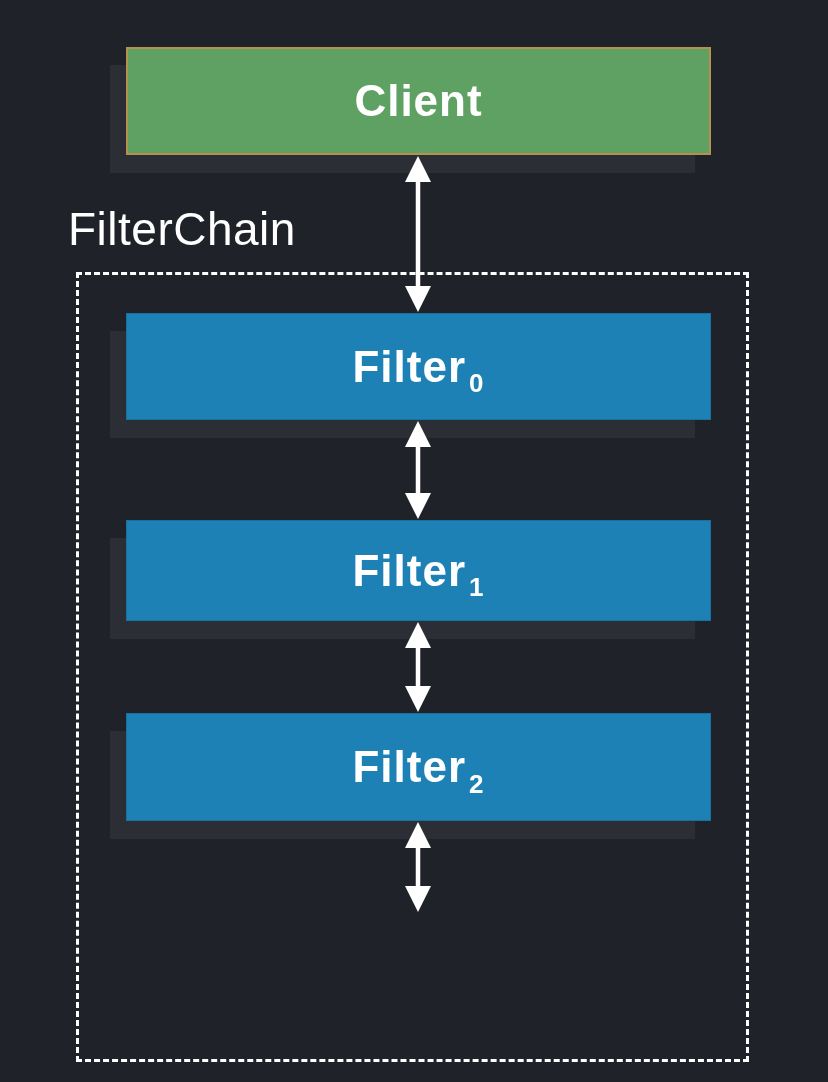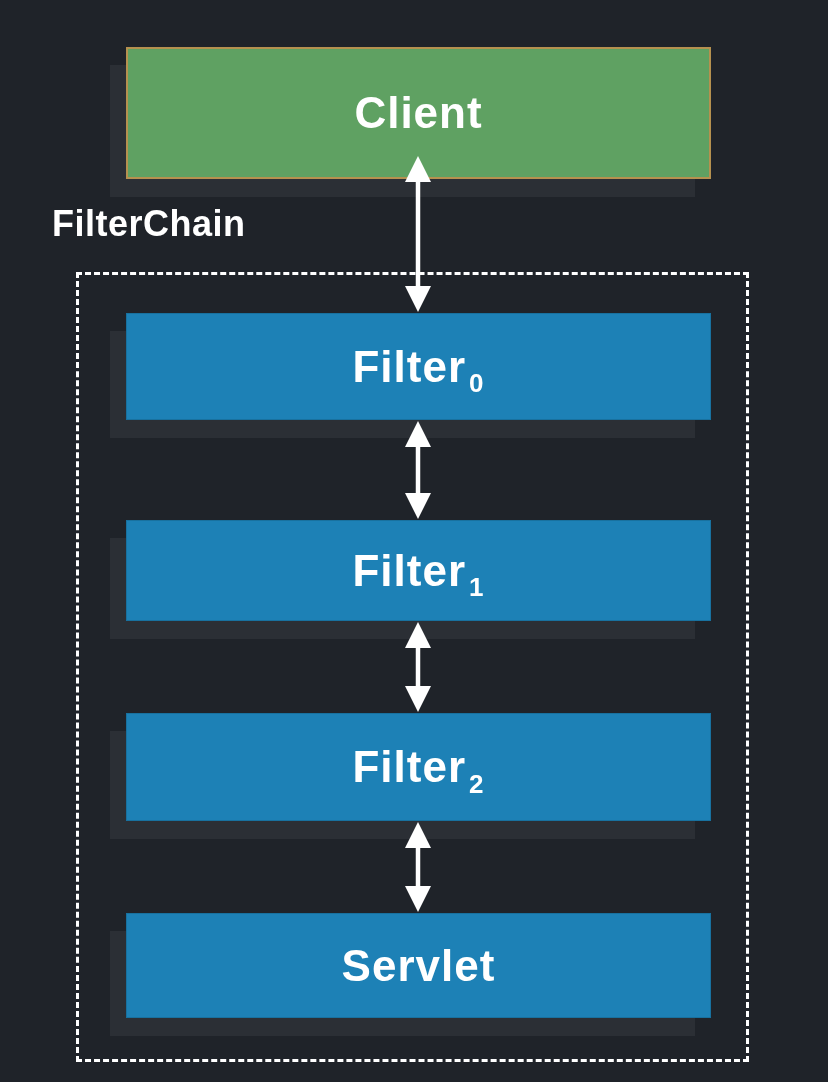--- a/index.html
+++ b/index.html
@@ -14,44 +14,44 @@
   .chain-box {
     position: absolute;
     left: 76px; top: 272px;
     width: 673px; height: 790px;
     border: 3px dashed var(--chain-border, #ffffff);
     box-sizing: border-box;
     background: transparent;
   }
   .chain-label {
     position: absolute;
-    left: 52px; top: 204px;
+    left: 68px; top: 204px;
     color: var(--text, #ffffff);
-    font-size: 36px;
-    font-weight: bold;
+    font-size: 46px;
+    font-weight: normal;
     letter-spacing: 0.5px;
     line-height: 1.1;
     white-space: nowrap;
   }
   .node {
     position: absolute;
     left: 126px;
     width: 585px;
     box-sizing: border-box;
     display: flex;
     align-items: center;
     justify-content: center;
     color: var(--text, #ffffff);
     font-size: 44px;
     font-weight: bold;
     letter-spacing: 1px;
     box-shadow: -16px 18px 0 0 var(--shadow, #2b2f35);
   }
   .node-client {
-    top: 47px; height: 132px;
+    top: 47px; height: 108px;
     background: var(--client-fill, #5fa162);
     border: 2px solid var(--client-border, #b5914f);
   }
   .node-filter {
     background: var(--filter-fill, #1d81b6);
     border: 1px solid var(--filter-border, #18719f);
     align-items: center;
   }
   .node-filter0 { top: 313px; height: 107px; }
   .node-filter1 { top: 520px; height: 101px; }
@@ -129,17 +129,14 @@
   </div>
 
   <div class="arrow arrow-4">
     <svg viewBox="0 0 32 92" preserveAspectRatio="none" aria-hidden="true">
       <line x1="16" y1="20" x2="16" y2="72" stroke="currentColor" stroke-width="4.5"></line>
       <polygon points="16,1 3,27 29,27" fill="currentColor"></polygon>
       <polygon points="16,91 3,65 29,65" fill="currentColor"></polygon>
     </svg>
   </div>
 
-  <div class="node node-filter node-servlet">
-    <span>Servlet</span>
-  </div>
 
 </div>
 
 </body></html>

